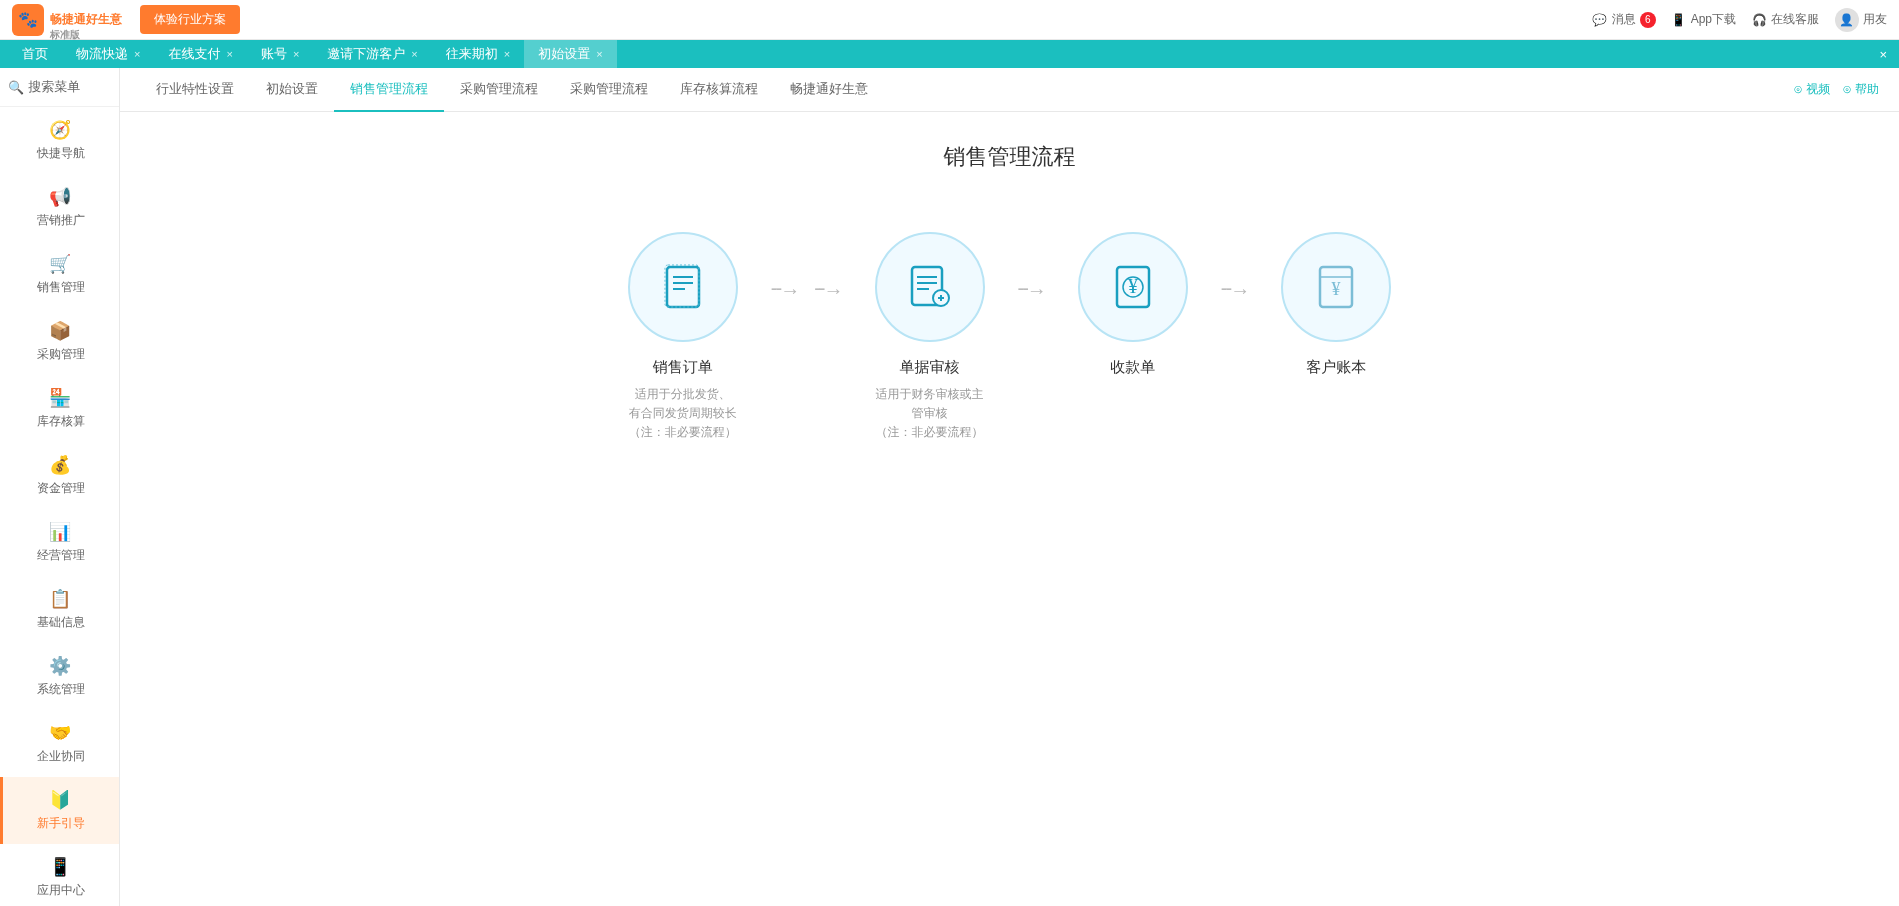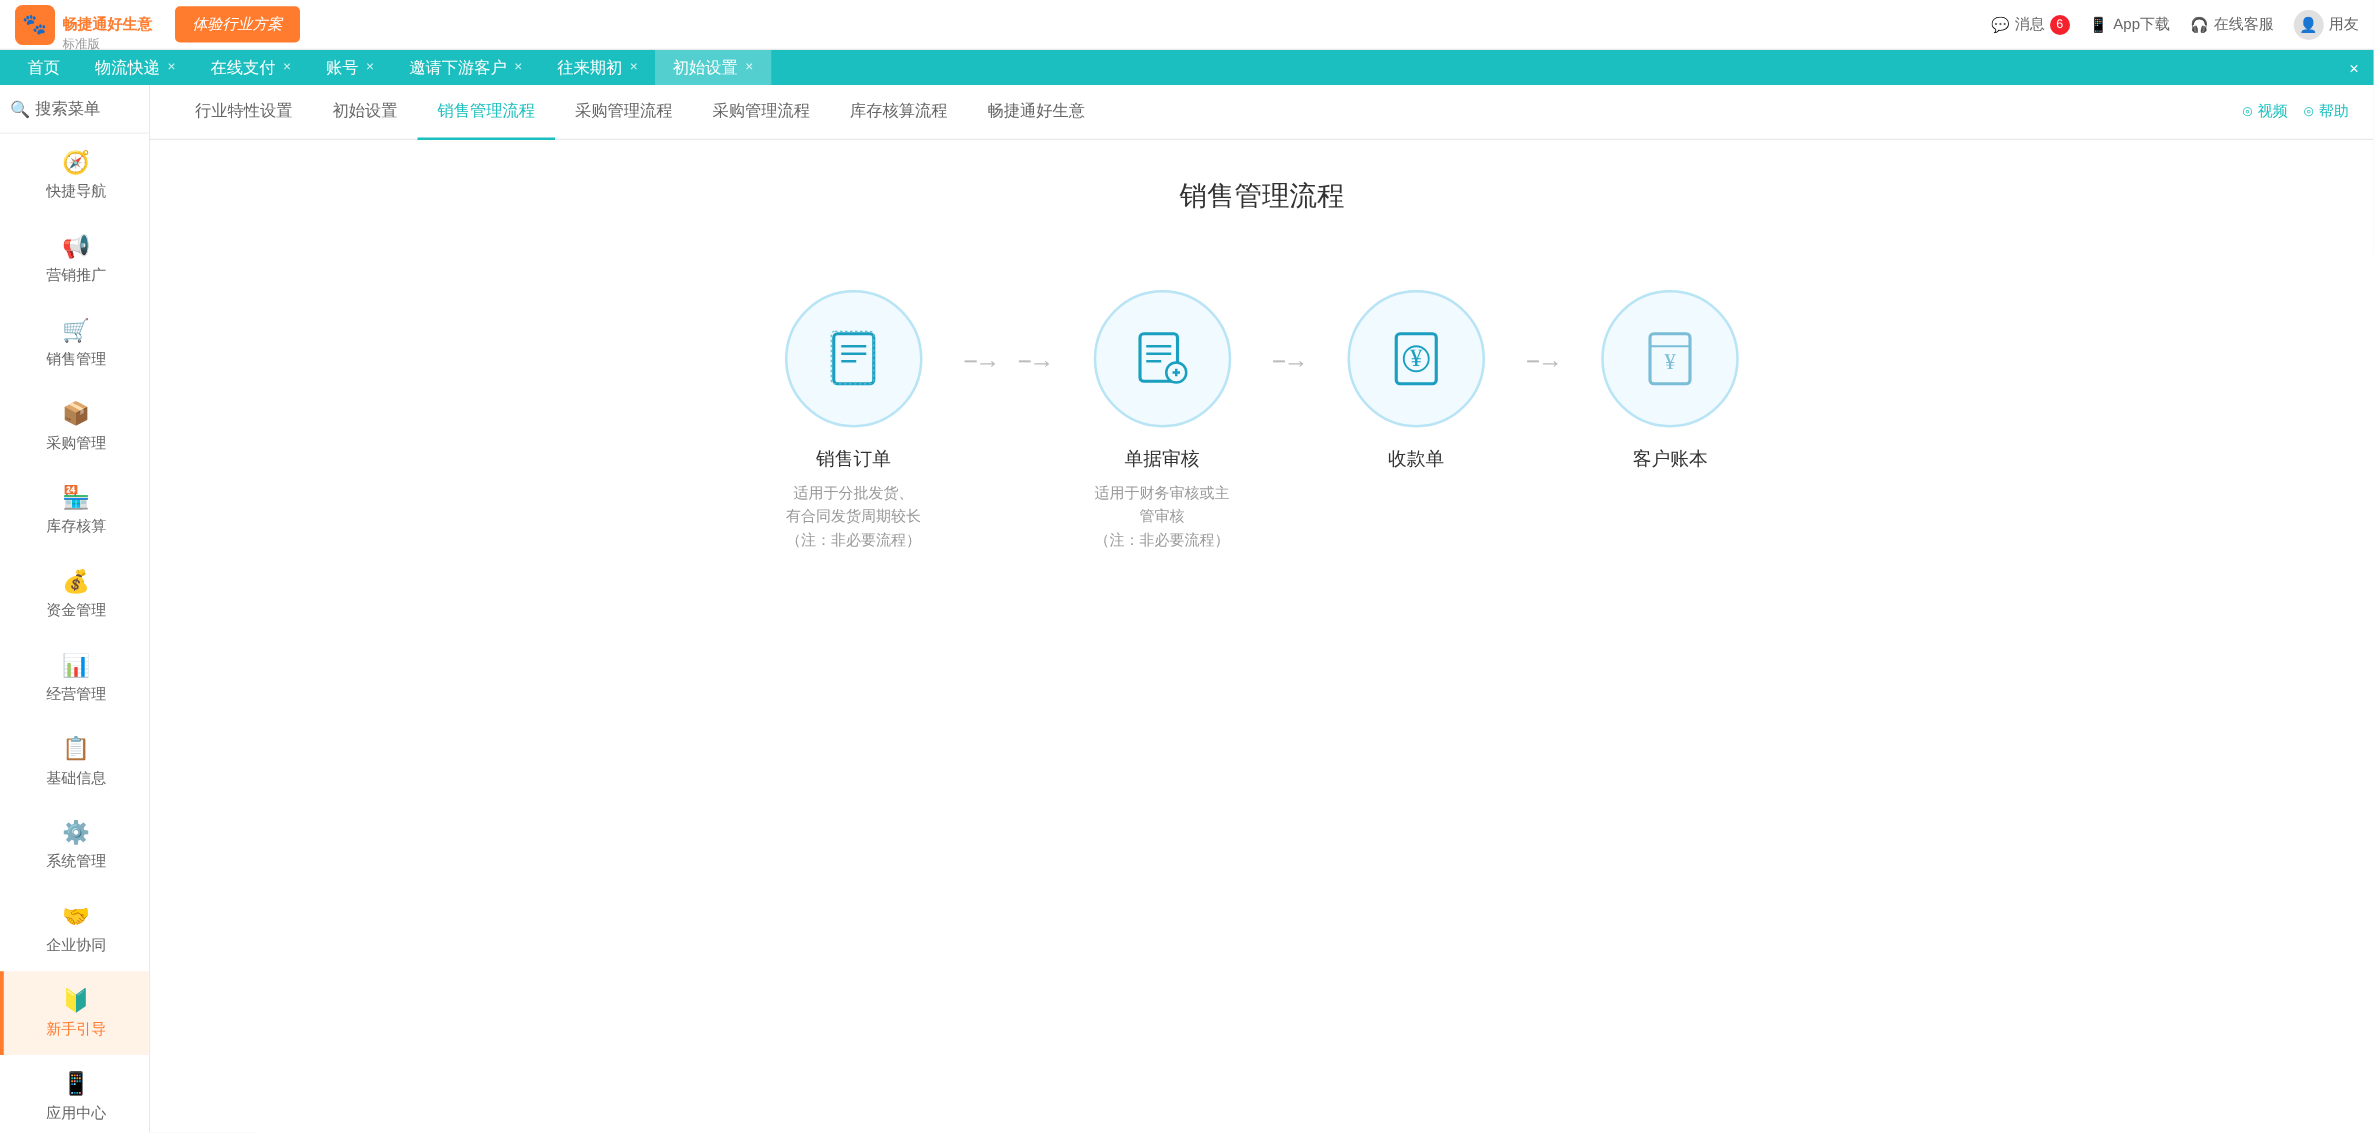--- a/index.html
+++ b/index.html
@@ -3,25 +3,25 @@
   <meta charset="utf-8">
   <style>
     * { margin: 0; padding: 0; box-sizing: border-box; }
     body { font-family: 'Microsoft YaHei', 'PingFang SC', sans-serif; font-size: 13px; background: #f5f5f5; display: flex; flex-direction: column; height: 906px; overflow: hidden; }
 
     
     .top-bar { height: 40px; background: #fff; border-bottom: 1px solid #e8e8e8; display: flex; align-items: center; padding: 0 12px; gap: 8px; flex-shrink: 0; }
     .top-bar-logo { display: flex; align-items: center; gap: 6px; width: 120px; flex-shrink: 0; }
     .logo-icon { width: 32px; height: 32px; background: #ff7b2e; border-radius: 6px; display: flex; align-items: center; justify-content: center; color: white; font-size: 16px; }
     .logo-text { font-size: 12px; color: #ff7b2e; line-height: 1.3; font-weight: bold; margin-top: 15px; }
-    .logo-sub { font-size: 10px; color: #999; }
+    .logo-sub { font-size: 10px; color: #999; font-weight: bold; }
     .user-selector { display: flex; align-items: center; border: 1px solid #d9d9d9; border-radius: 4px; padding: 4px 8px; cursor: pointer; font-size: 12px; color: #333; min-width: 200px; }
     .user-selector span { flex: 1; }
     .user-selector .chevron { color: #999; margin-left: 6px; }
-    .trial-btn { background: #ff7b2e; color: white; border: none; border-radius: 4px; padding: 6px 14px; cursor: pointer; font-size: 12px; white-space: nowrap; font-style: italic; }
+    .trial-btn { background: #ff7b2e; color: white; border: none; border-radius: 4px; padding: 6px 14px; cursor: pointer; font-size: 12px; white-space: nowrap; }
     .top-bar-right { margin-left: auto; display: flex; align-items: center; gap: 16px; font-size: 12px; color: #666; }
     .top-bar-right-item { display: flex; align-items: center; gap: 4px; cursor: pointer; }
     .badge { background: #f5222d; color: white; border-radius: 50%; width: 16px; height: 16px; font-size: 10px; display: flex; align-items: center; justify-content: center; }
     .avatar { width: 24px; height: 24px; background: #e0e0e0; border-radius: 50%; display: flex; align-items: center; justify-content: center; color: #999; font-size: 12px; }
 
     
     .nav-tabs { height: 28px; background: #1bbfbf; display: flex; align-items: stretch; padding: 0 0 0 8px; flex-shrink: 0; }
     .nav-tab { display: flex; align-items: center; padding: 0 14px; cursor: pointer; color: white; font-size: 13px; white-space: nowrap; position: relative; gap: 4px; }
     .nav-tab.active { background: rgba(255,255,255,0.25); }
     .nav-tab .close-x { color: rgba(255,255,255,0.8); font-size: 11px; margin-left: 2px; }

